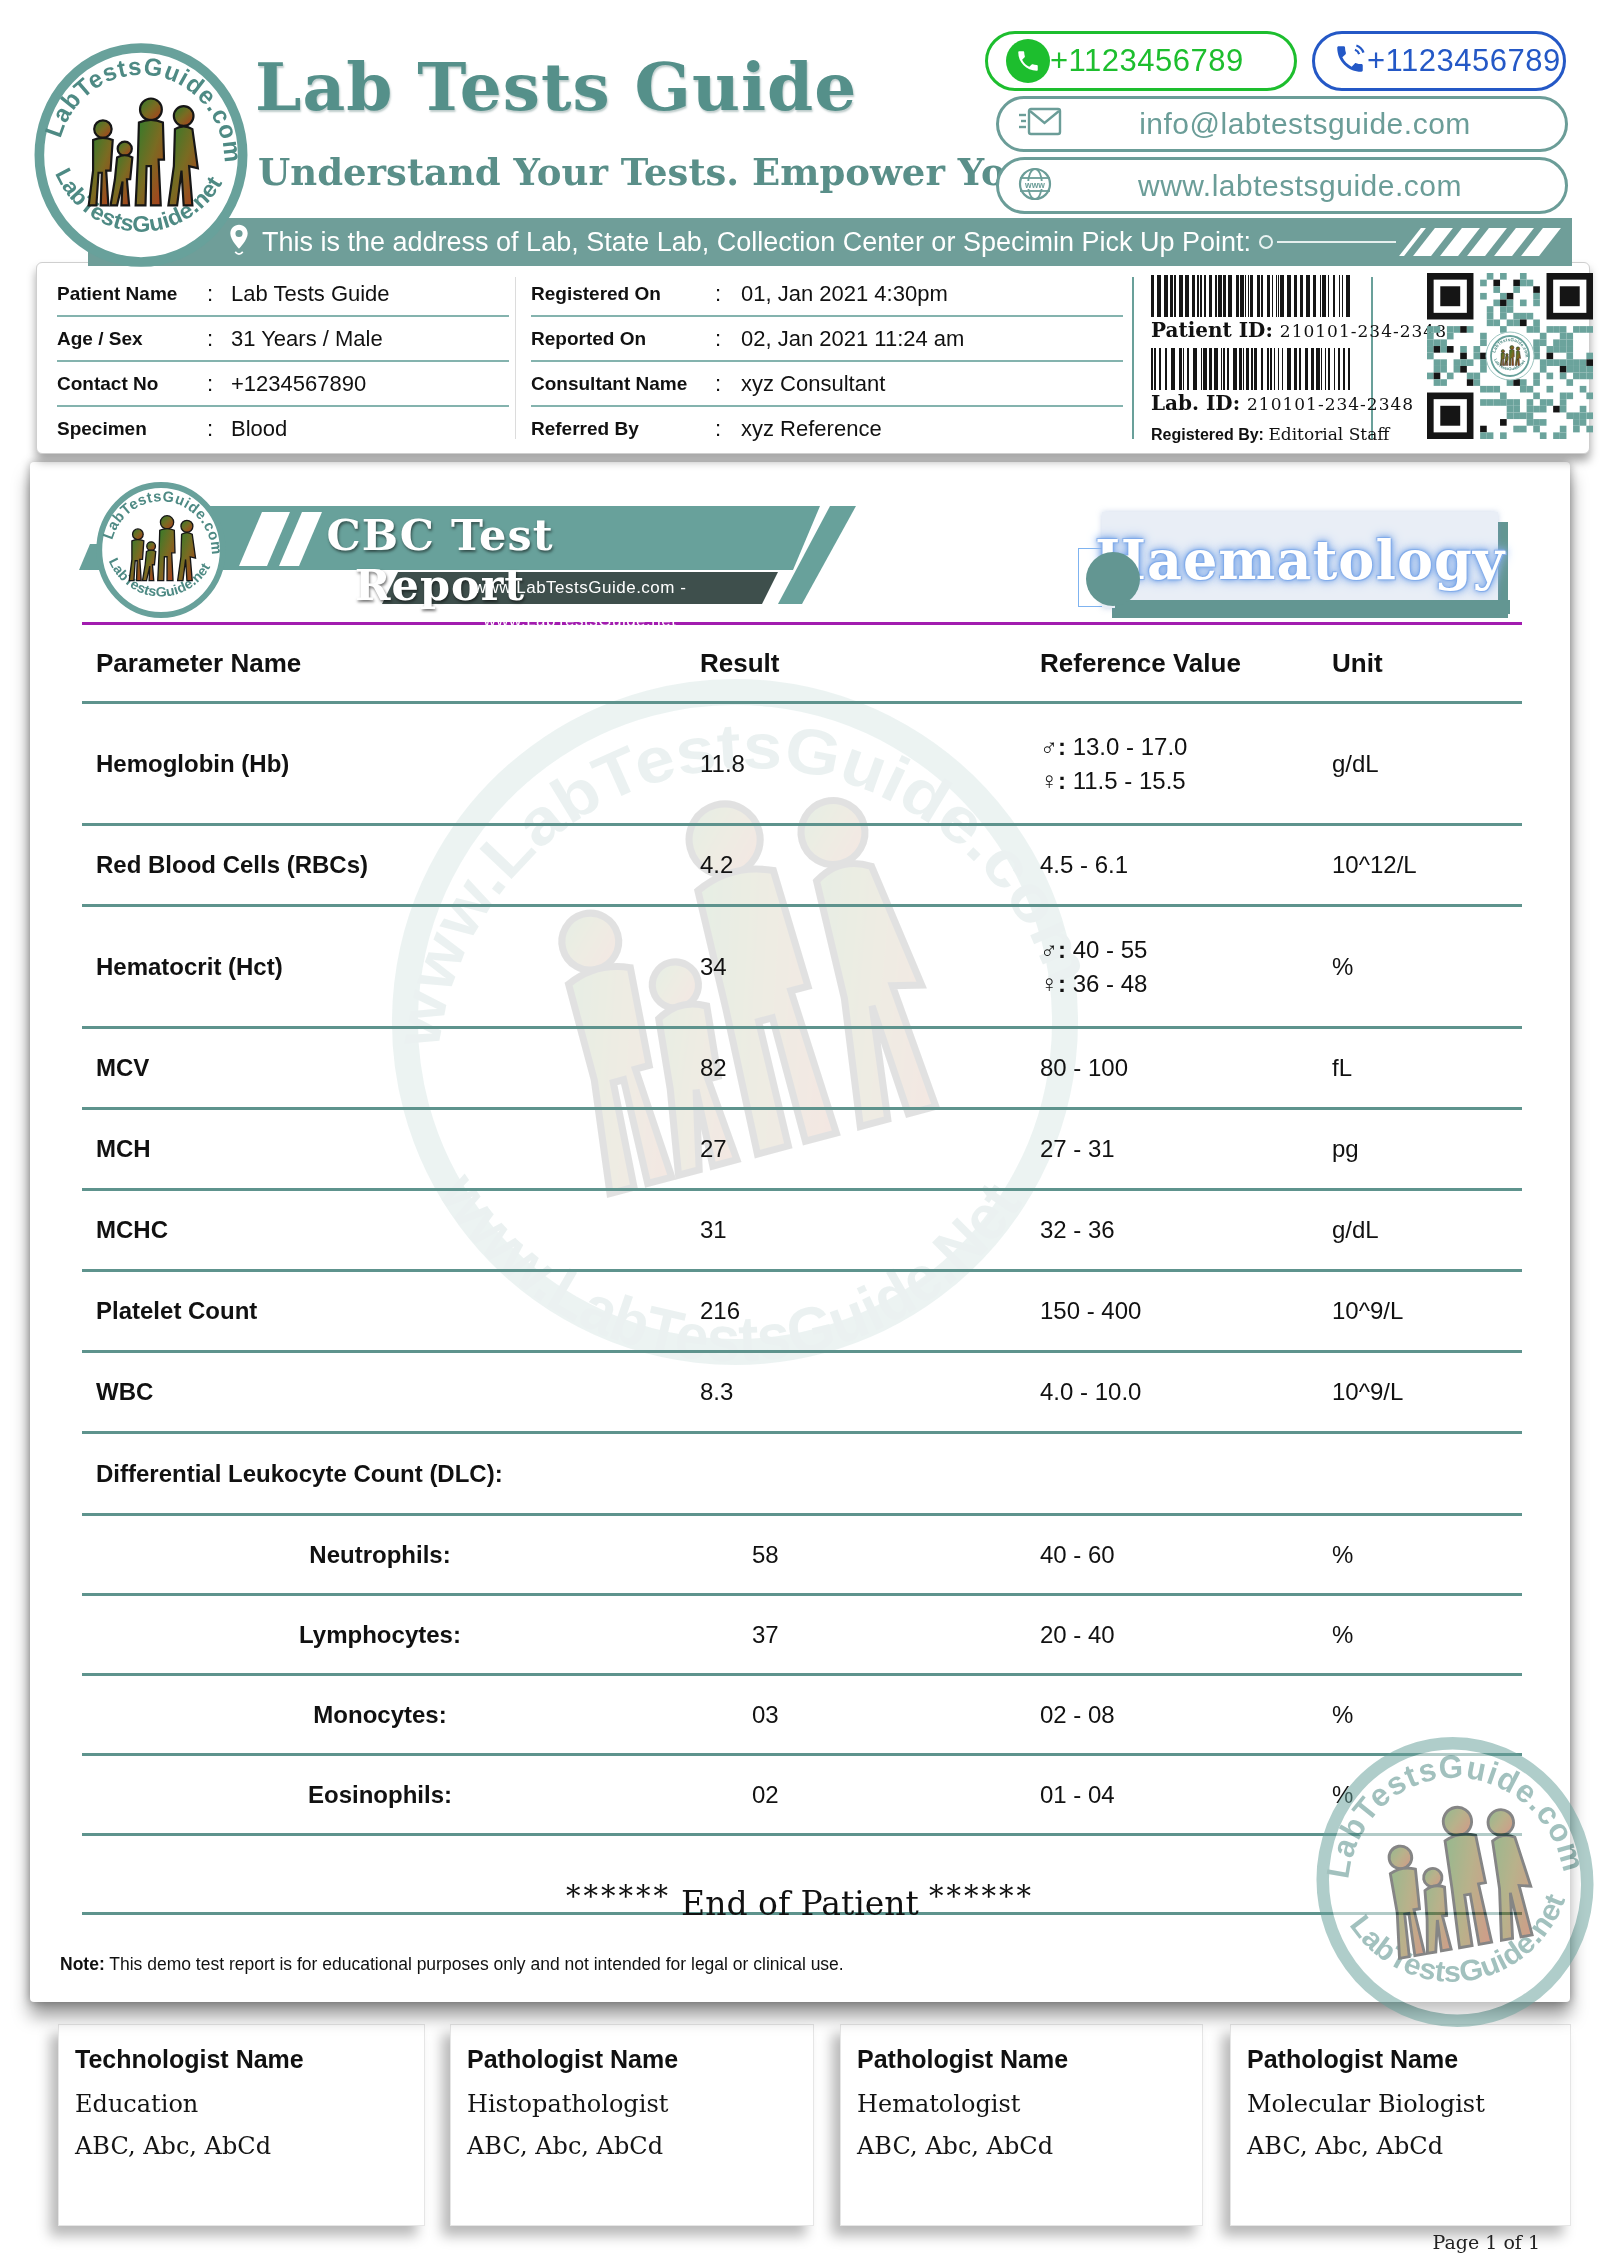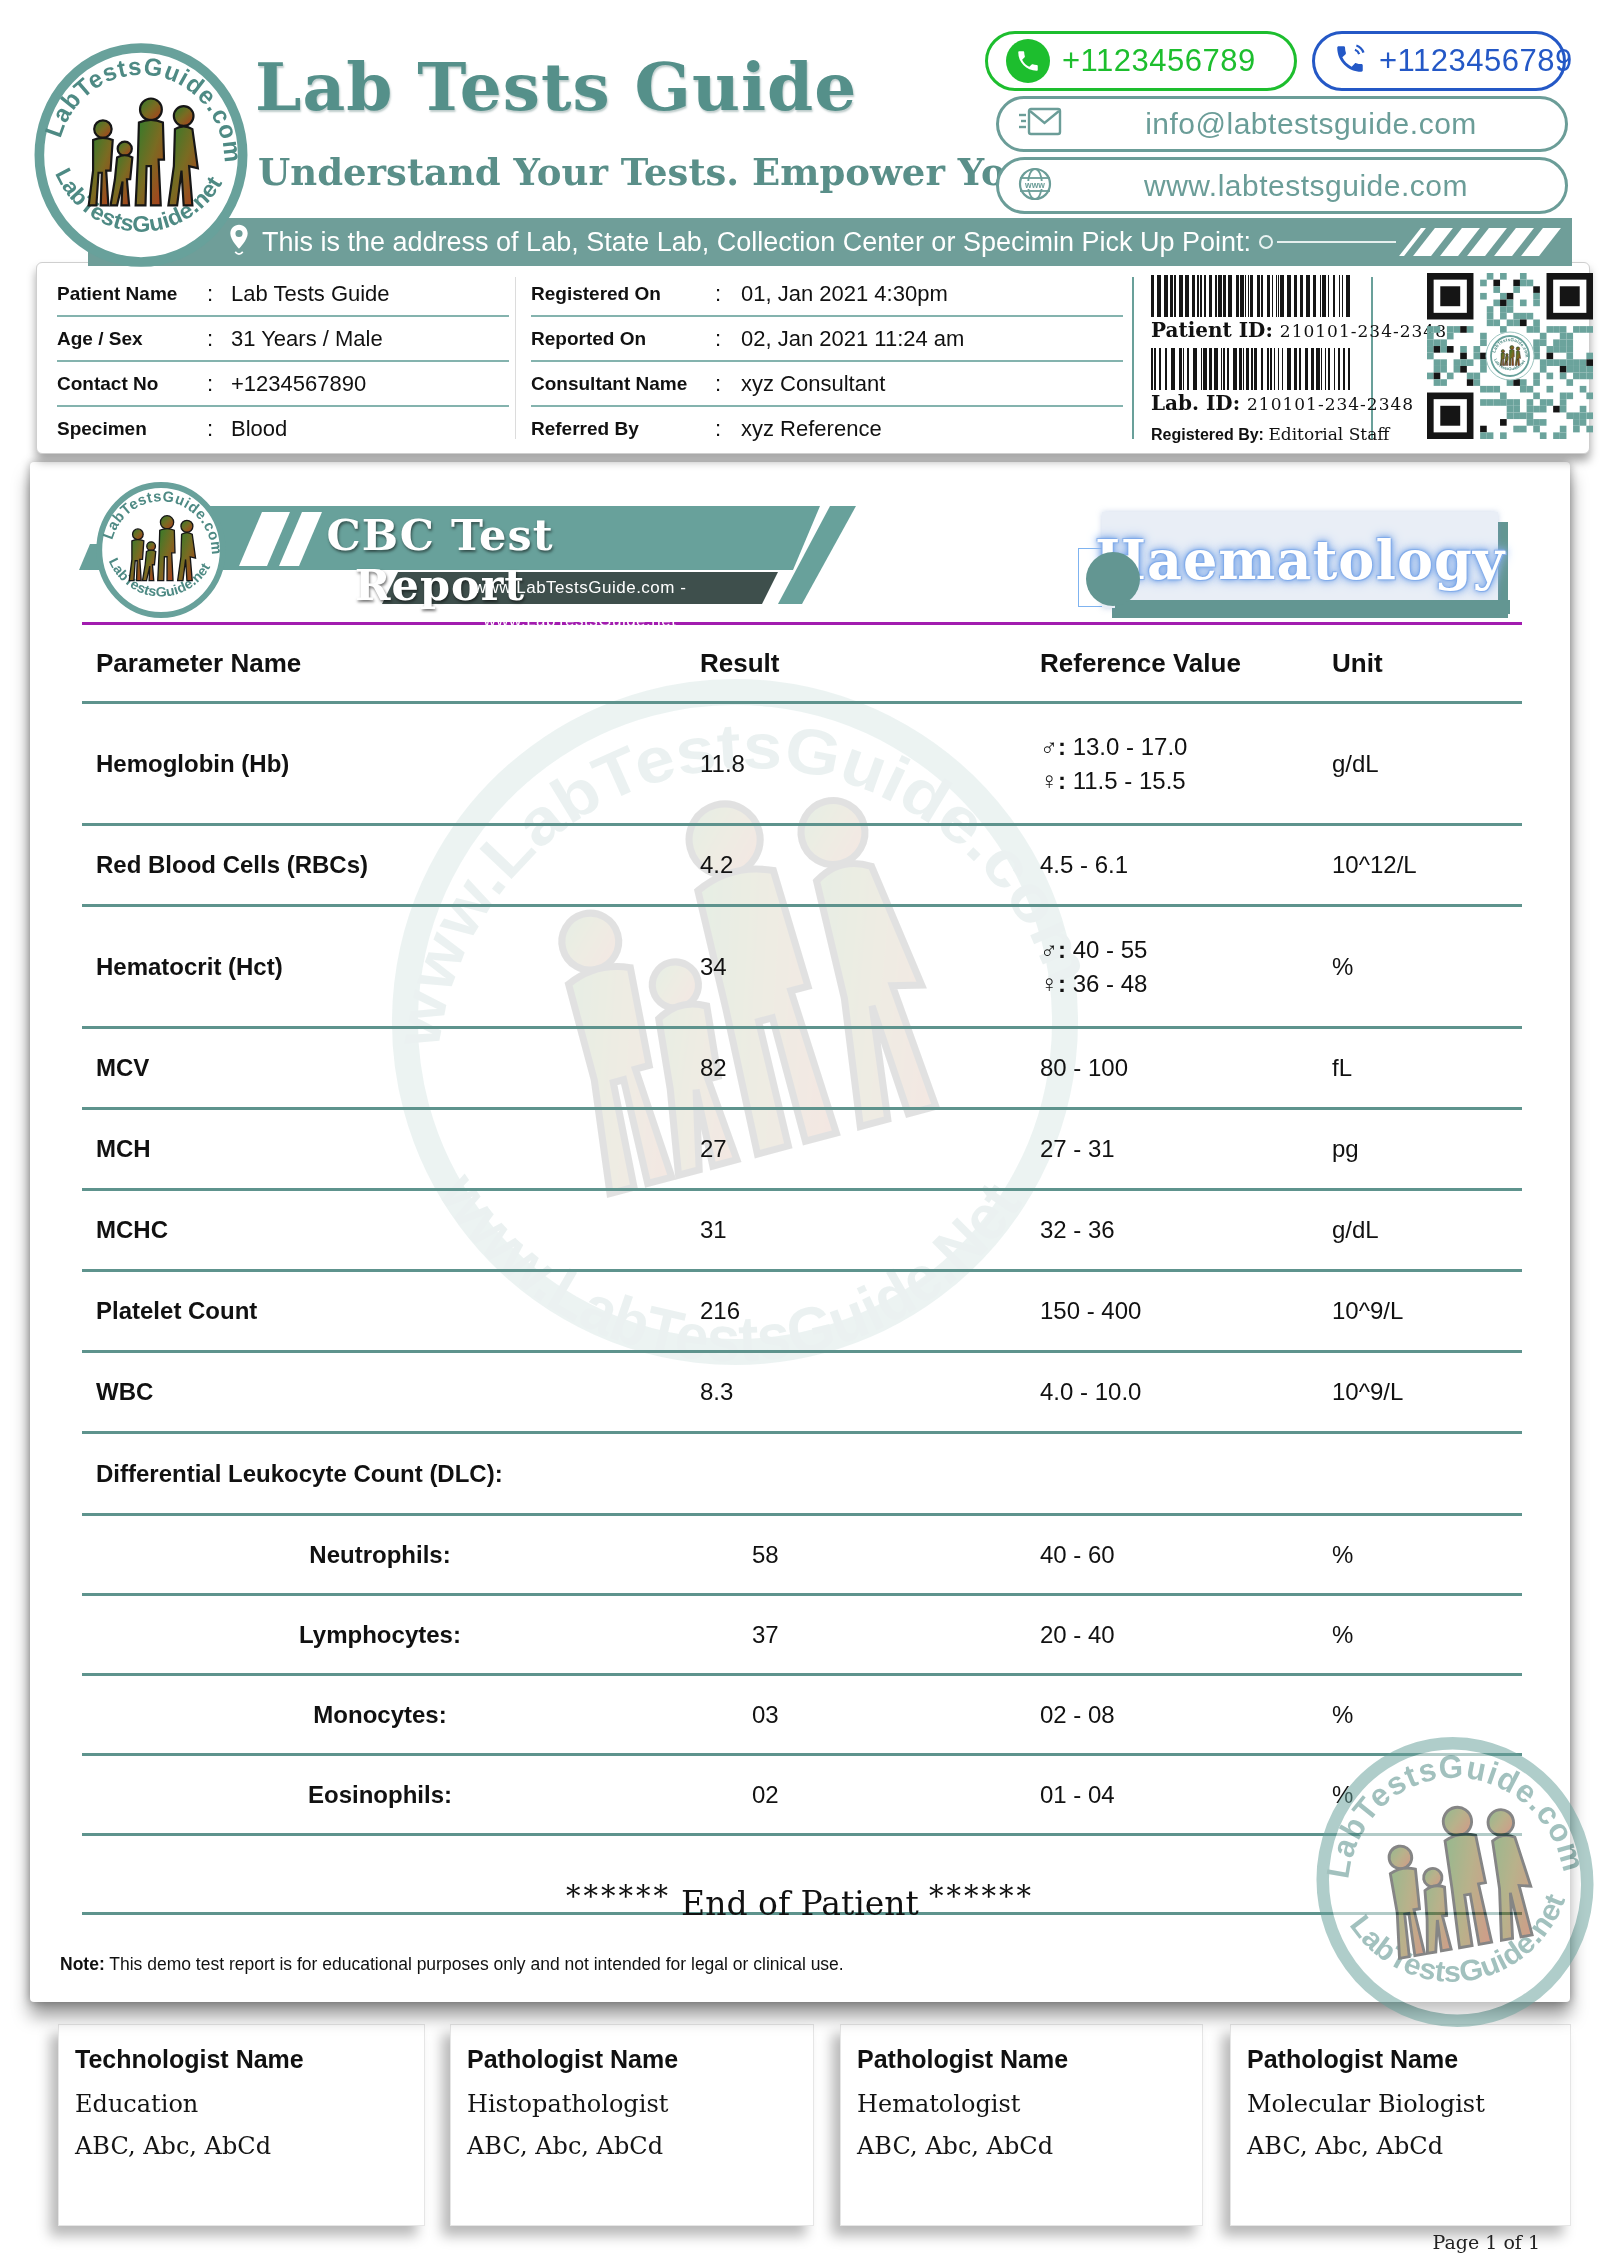--- a/index.html
+++ b/index.html
@@ -8,21 +8,21 @@
     font-family:"Liberation Sans","DejaVu Sans",sans-serif;color:#111;overflow:hidden;
   }
   .serif{font-family:"DejaVu Serif","Liberation Serif",serif;}
 
   
   .logo-main{position:absolute;left:34px;top:42px;width:214px;height:226px;z-index:6;}
   .brand-title{position:absolute;left:255px;top:48px;font-size:66px;font-weight:700;color:#55908a;
     letter-spacing:1px;text-shadow:1px 2px 2px rgba(70,110,105,.35);}
   .brand-tagline{position:absolute;left:258px;top:150px;font-size:37px;font-weight:700;color:#5a8f89;}
 
-  .pill{position:absolute;display:flex;align-items:center;gap:12px;background:#fff;border-radius:40px;
+  .pill{position:absolute;display:flex;align-items:center;gap:0;background:#fff;border-radius:40px;
     padding:0 18px;box-sizing:border-box;}
   .pill-green{left:985px;top:31px;width:312px;height:60px;border:3px solid #1dbe2e;color:#1dbe2e;}
   .pill-blue{left:1312px;top:31px;width:254px;height:60px;border:3px solid #2458c6;color:#2458c6;}
   .pill-teal{border:3px solid #6b9d98;color:#6b9d98;}
   .pill-email{left:996px;top:96px;width:572px;height:56px;}
   .pill-web{left:996px;top:157px;width:572px;height:57px;}
   .pill .ptext{font-size:31px;letter-spacing:.5px;white-space:nowrap;}
   .pill-email .ptext,.pill-web .ptext{font-size:30px;margin:0 auto;}
   .wa-circle{width:44px;height:44px;border-radius:50%;background:#1dbe2e;display:flex;align-items:center;justify-content:center;flex:0 0 auto;}
 

